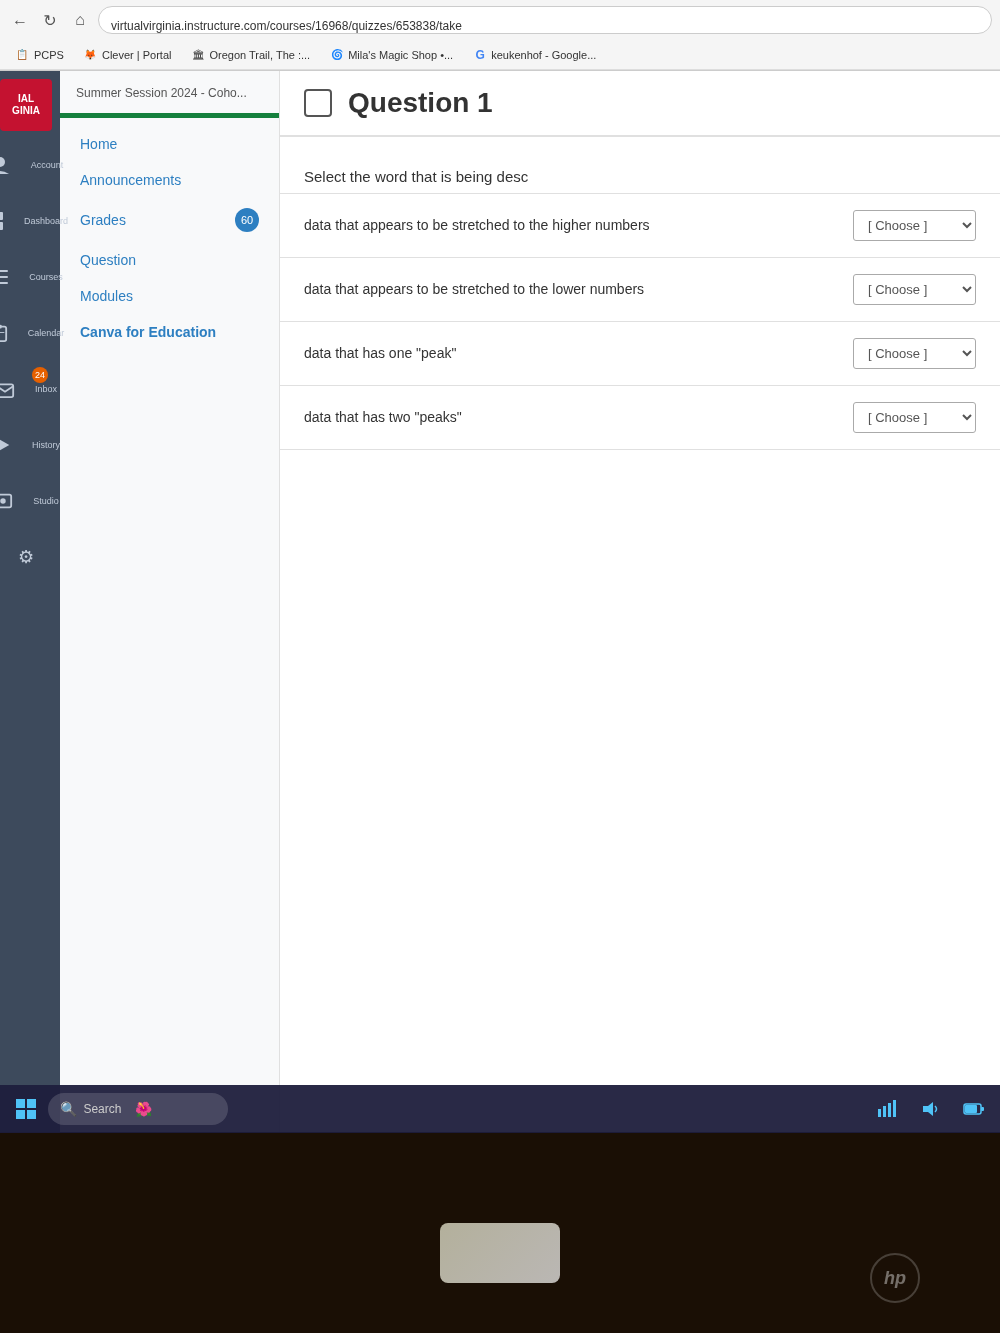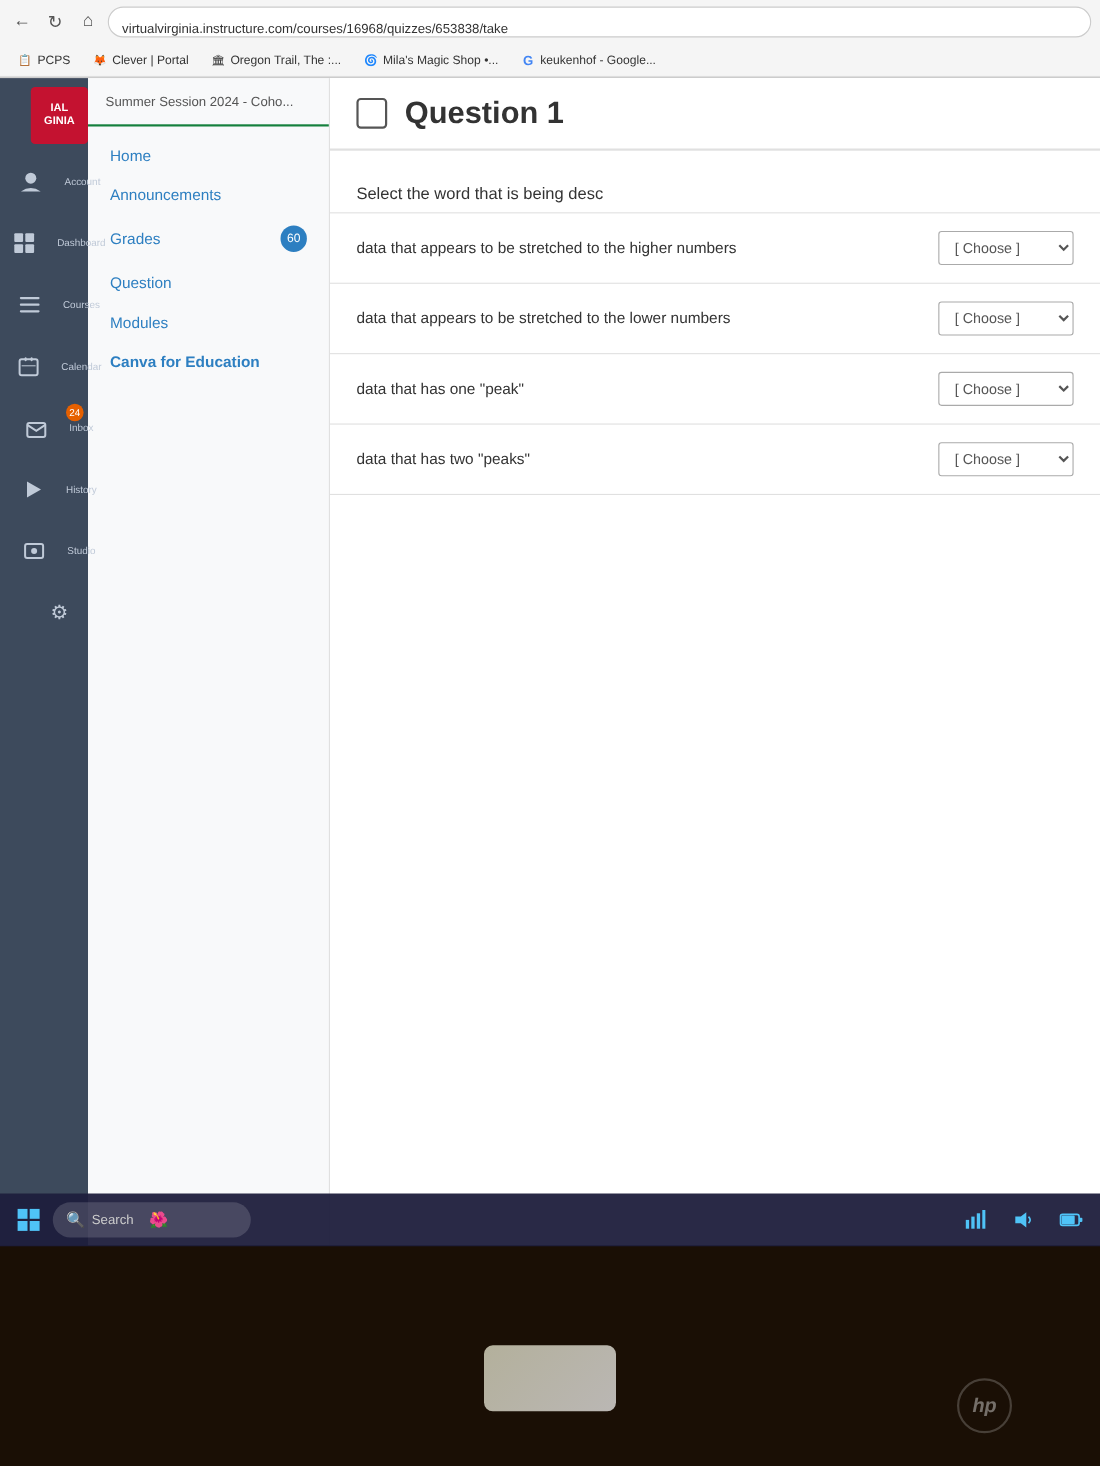--- a/index.html
+++ b/index.html
@@ -87,25 +87,25 @@
 
     
     .browser-content {
       display: flex;
       height: calc(1333px - 70px - 120px);
       background: white;
     }
 
     
     .canvas-sidebar {
-      width: 80px;
+      width: 60px;
       background: #3d4a5c;
       display: flex;
       flex-direction: column;
-      align-items: flex-end;
+      align-items: flex-start;
       padding: 8px 0;
       gap: 4px;
       flex-shrink: 0;
     }
 
     .sidebar-logo {
       width: 52px;
       height: 52px;
       background: #c41230;
       border-radius: 4px;
@@ -169,21 +169,21 @@
       width: 220px;
       background: #f8f9fa;
       border-right: 1px solid #e0e0e0;
       padding: 0;
       flex-shrink: 0;
       overflow-y: auto;
     }
 
     .course-title-section {
       padding: 12px 16px;
-      border-bottom: 2px solid #15803d;
+      border-bottom: 5px solid #15803d;
     }
 
     .course-title {
       font-size: 12px;
       color: #555;
     }
 
     .course-nav-menu {
       list-style: none;
       padding: 8px 0;

